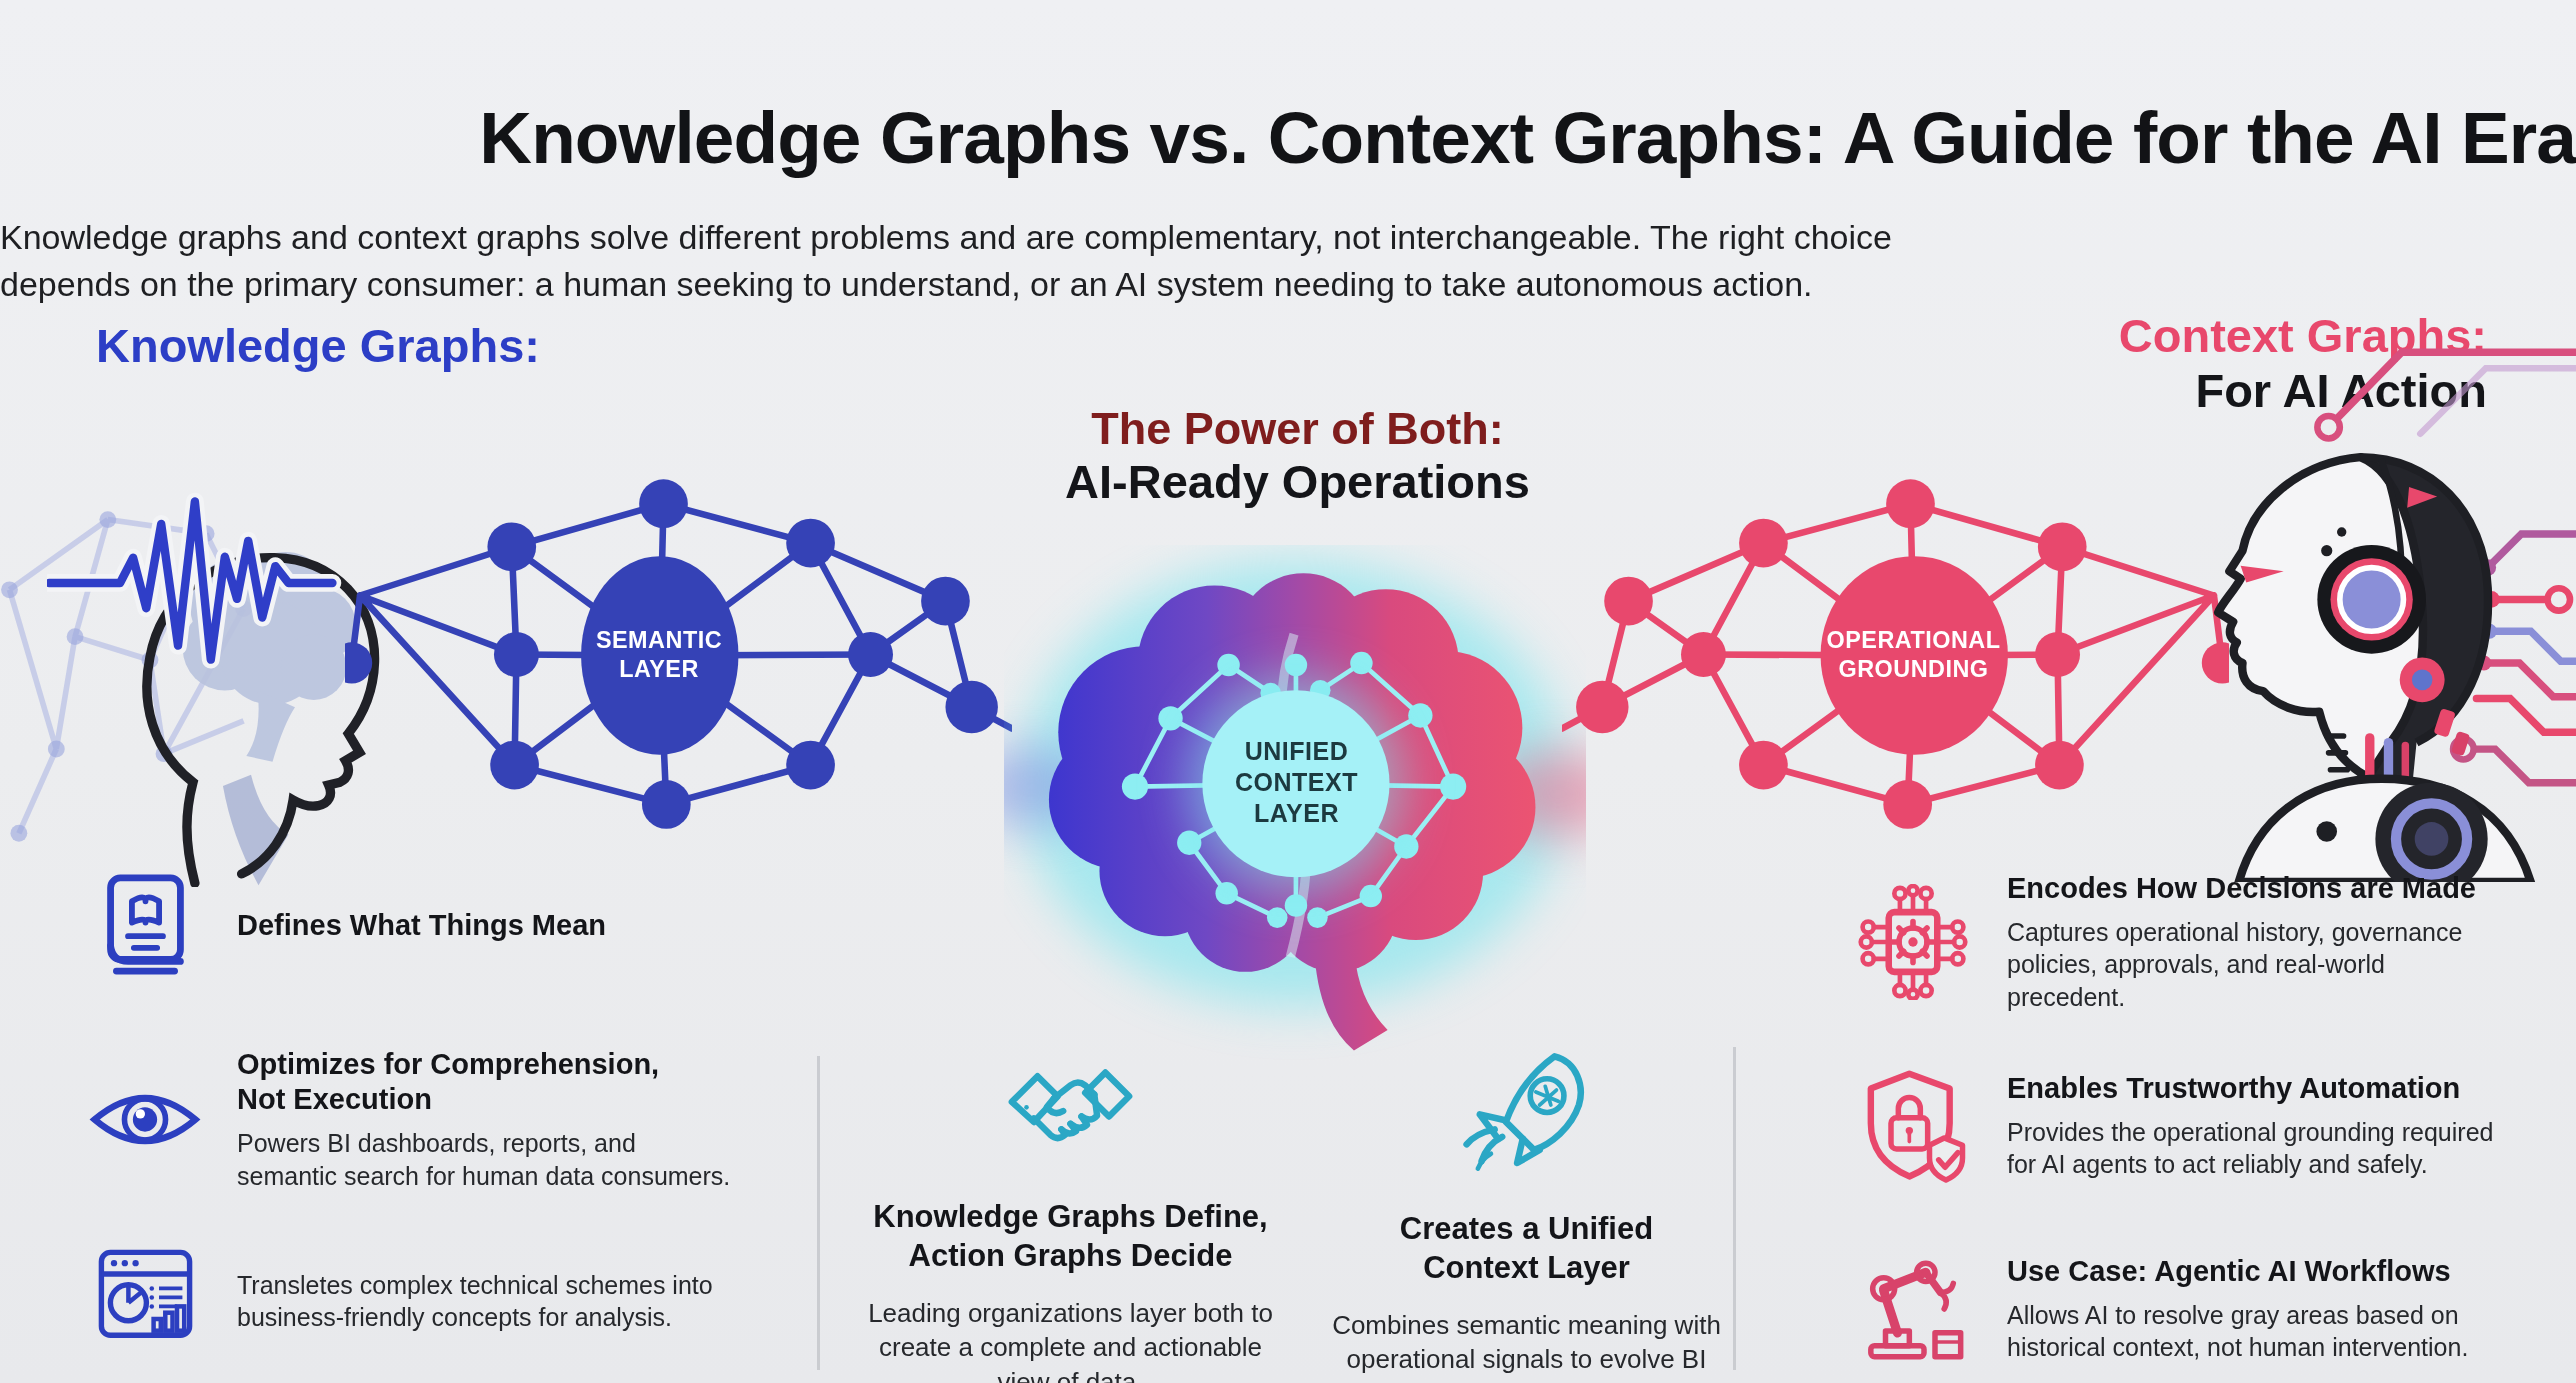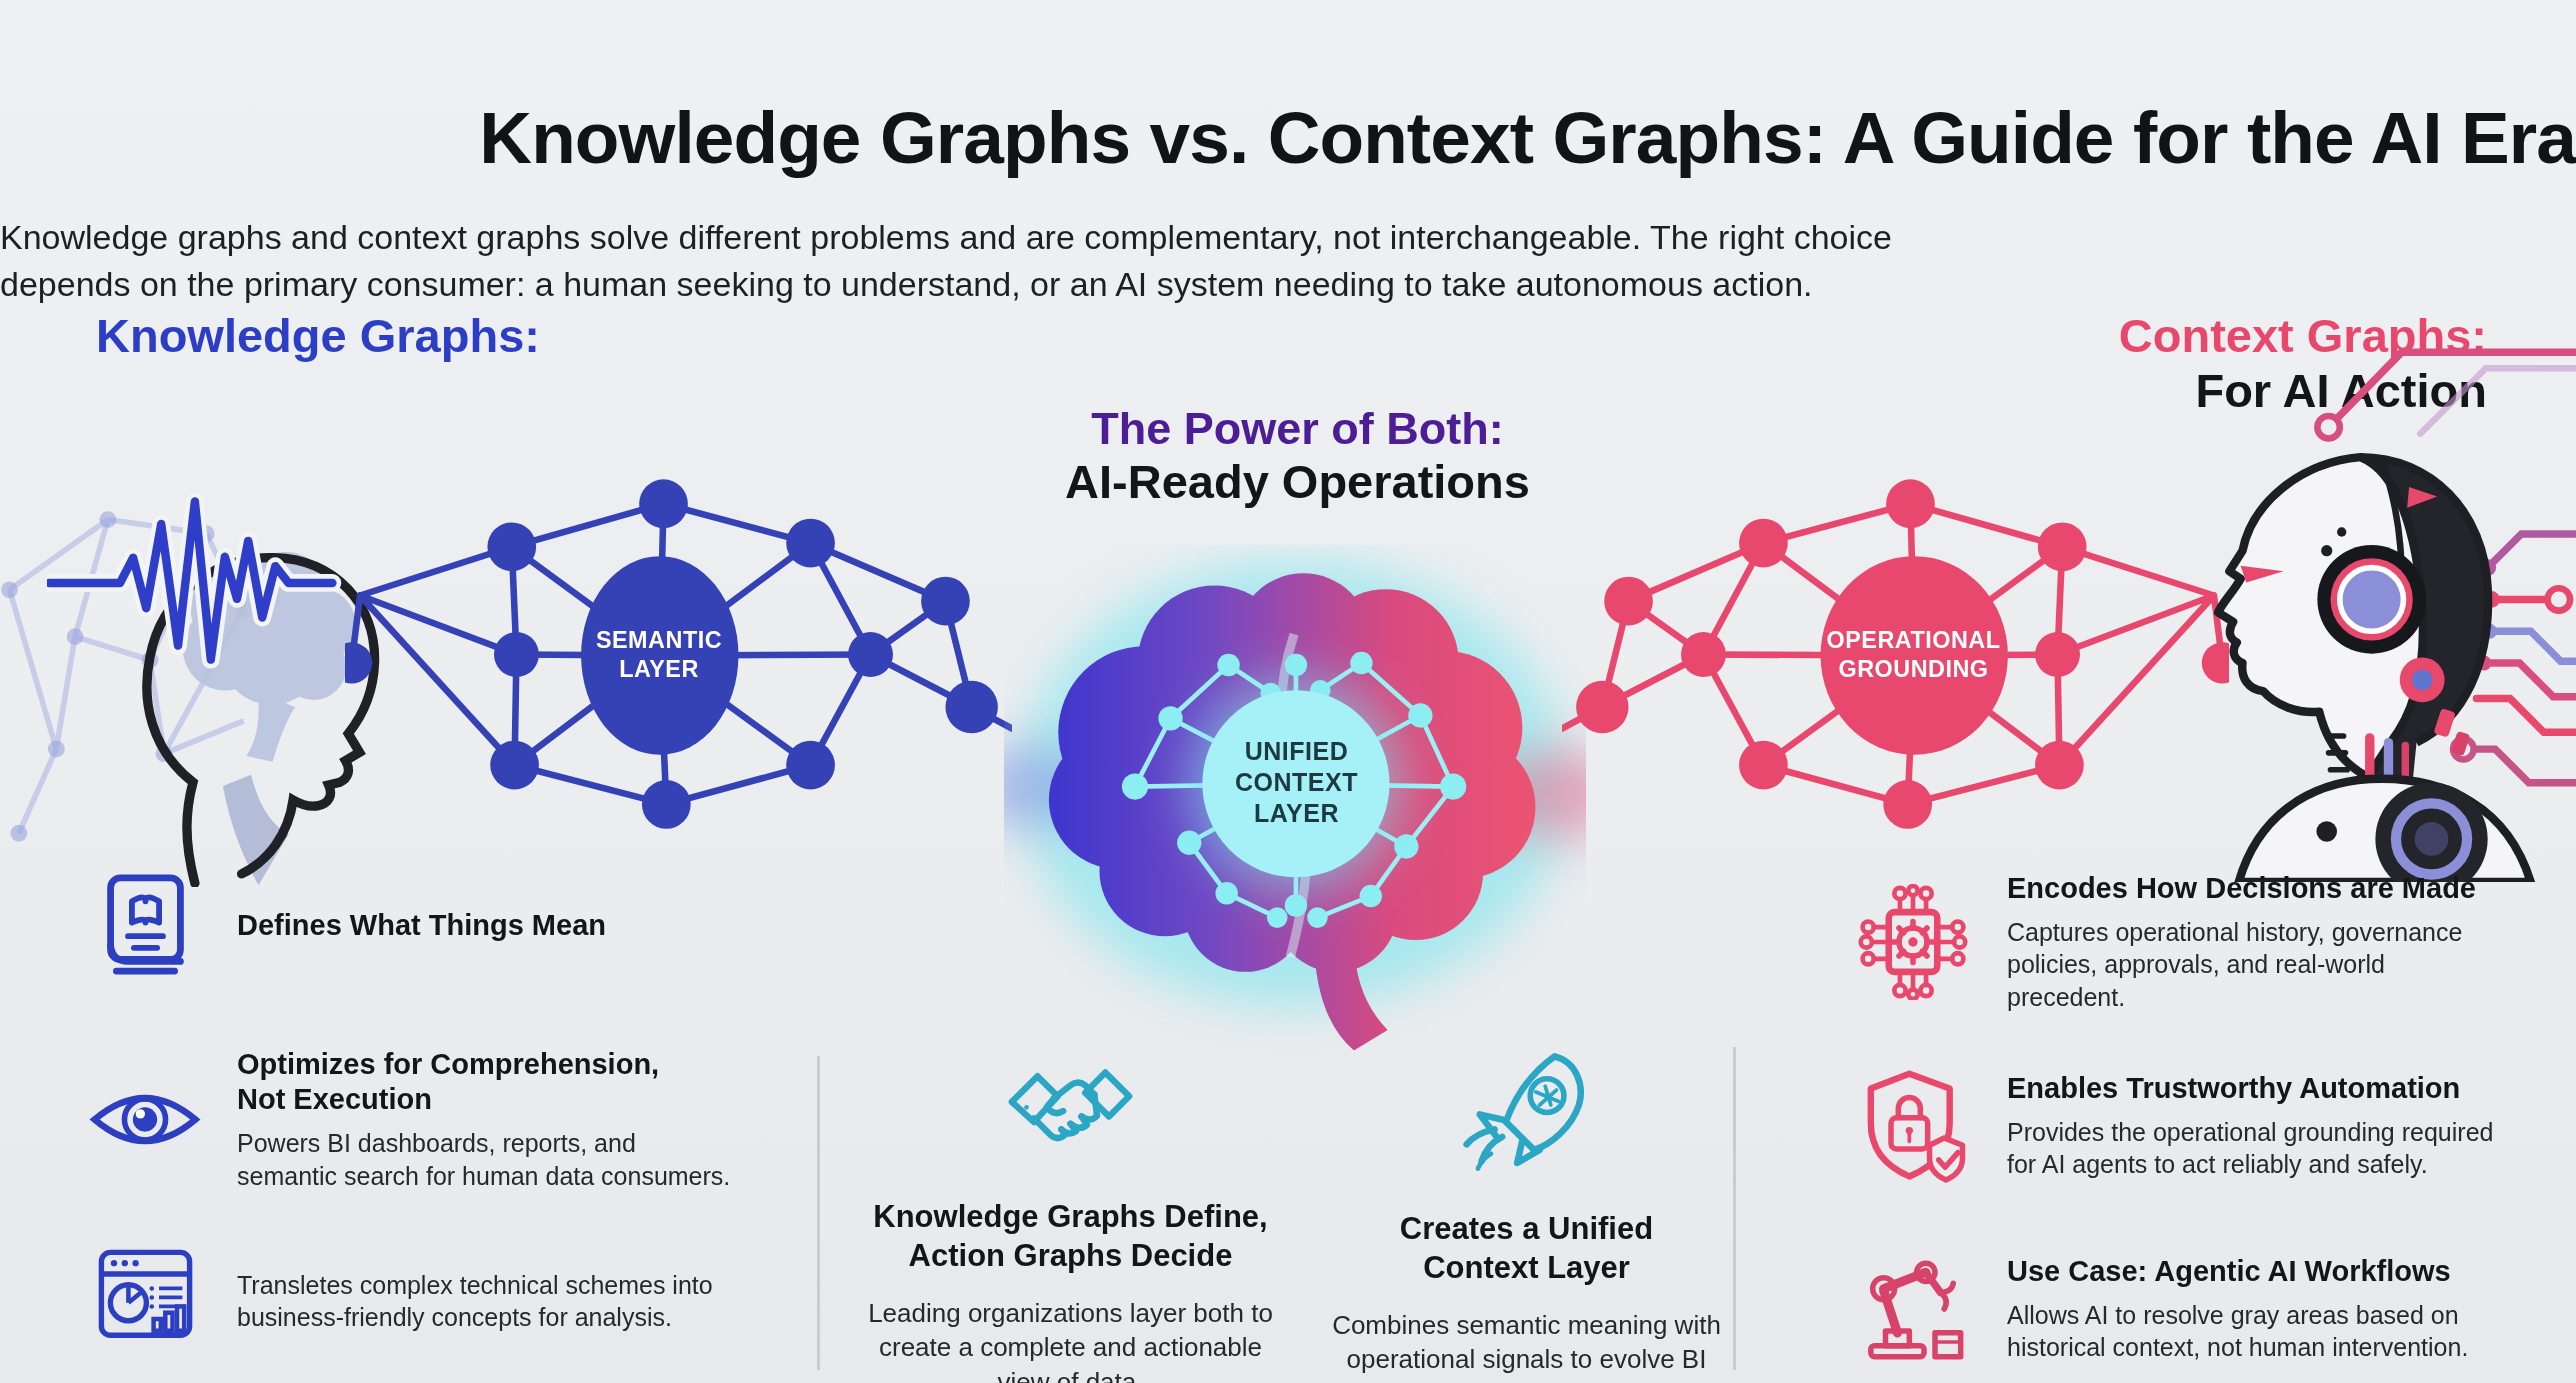--- a/index.html
+++ b/index.html
@@ -10,21 +10,21 @@
   }
   .abs{position:absolute;}
   .pre{white-space:pre-line;}
   
   .title{left:0;top:47px;width:2576px;text-align:right;font-size:73px;font-weight:bold;
          letter-spacing:-0.9px;color:#121316;}
   .subtitle{left:0;top:180px;width:2576px;text-align:left;font-size:34px;line-height:1.38;color:#1e1f22;}
   
   .colhead{font-size:47px;font-weight:bold;line-height:1.16;}
   .hl-blue{color:#2c3ec6;}
-  .hl-cyan{color:#4c1d95;}
+  .hl-cyan{color:#7f1d1d;}
   .hl-pink{color:#e8486c;}
   .hl-dark{color:#141519;}
   
   .node-label{font-weight:bold;text-align:center;letter-spacing:0.5px;}
   .node-label.white{color:#ffffff;font-size:23.4px;line-height:1.22;}
   .node-label.dark{color:#1c3a40;font-size:25px;line-height:1.24;}
   
   .feature{display:flex;align-items:center;gap:36px;}
   .f-icon{flex:0 0 auto;display:flex;align-items:center;justify-content:center;}
   .f-title{font-size:29px;font-weight:bold;color:#141519;line-height:1.22;}
@@ -35,21 +35,21 @@
   .c-body{font-size:26px;color:#26282c;line-height:1.32;margin-top:20.6px;}
   .vdiv{width:2.8px;background:#c7c9cd;opacity:.9;}
 </style>
 </head>
 <body>
 
 <h1 class="abs title">Knowledge Graphs vs. Context Graphs: A Guide for the AI Era</h1>
 <p class="abs subtitle pre">Knowledge graphs and context graphs solve different problems and are complementary, not interchangeable. The right choice
 depends on the primary consumer: a human seeking to understand, or an AI system needing to take autonomous action.</p>
 
-<div class="abs colhead" style="left:96px;top:309px;">
+<div class="abs colhead" style="left:96px;top:319px;">
   <div class="hl-blue">Knowledge Graphs:</div>
 </div>
 
 <div class="abs colhead" style="left:890px;top:403px;width:815px;text-align:center;">
   <div class="hl-cyan" style="font-size:45px;">The Power of Both:</div>
   <div class="hl-dark">AI-Ready Operations</div>
 </div>
 
 <div class="abs colhead" style="right:89px;top:309px;text-align:right;">
   <div class="hl-pink">Context Graphs:</div>

